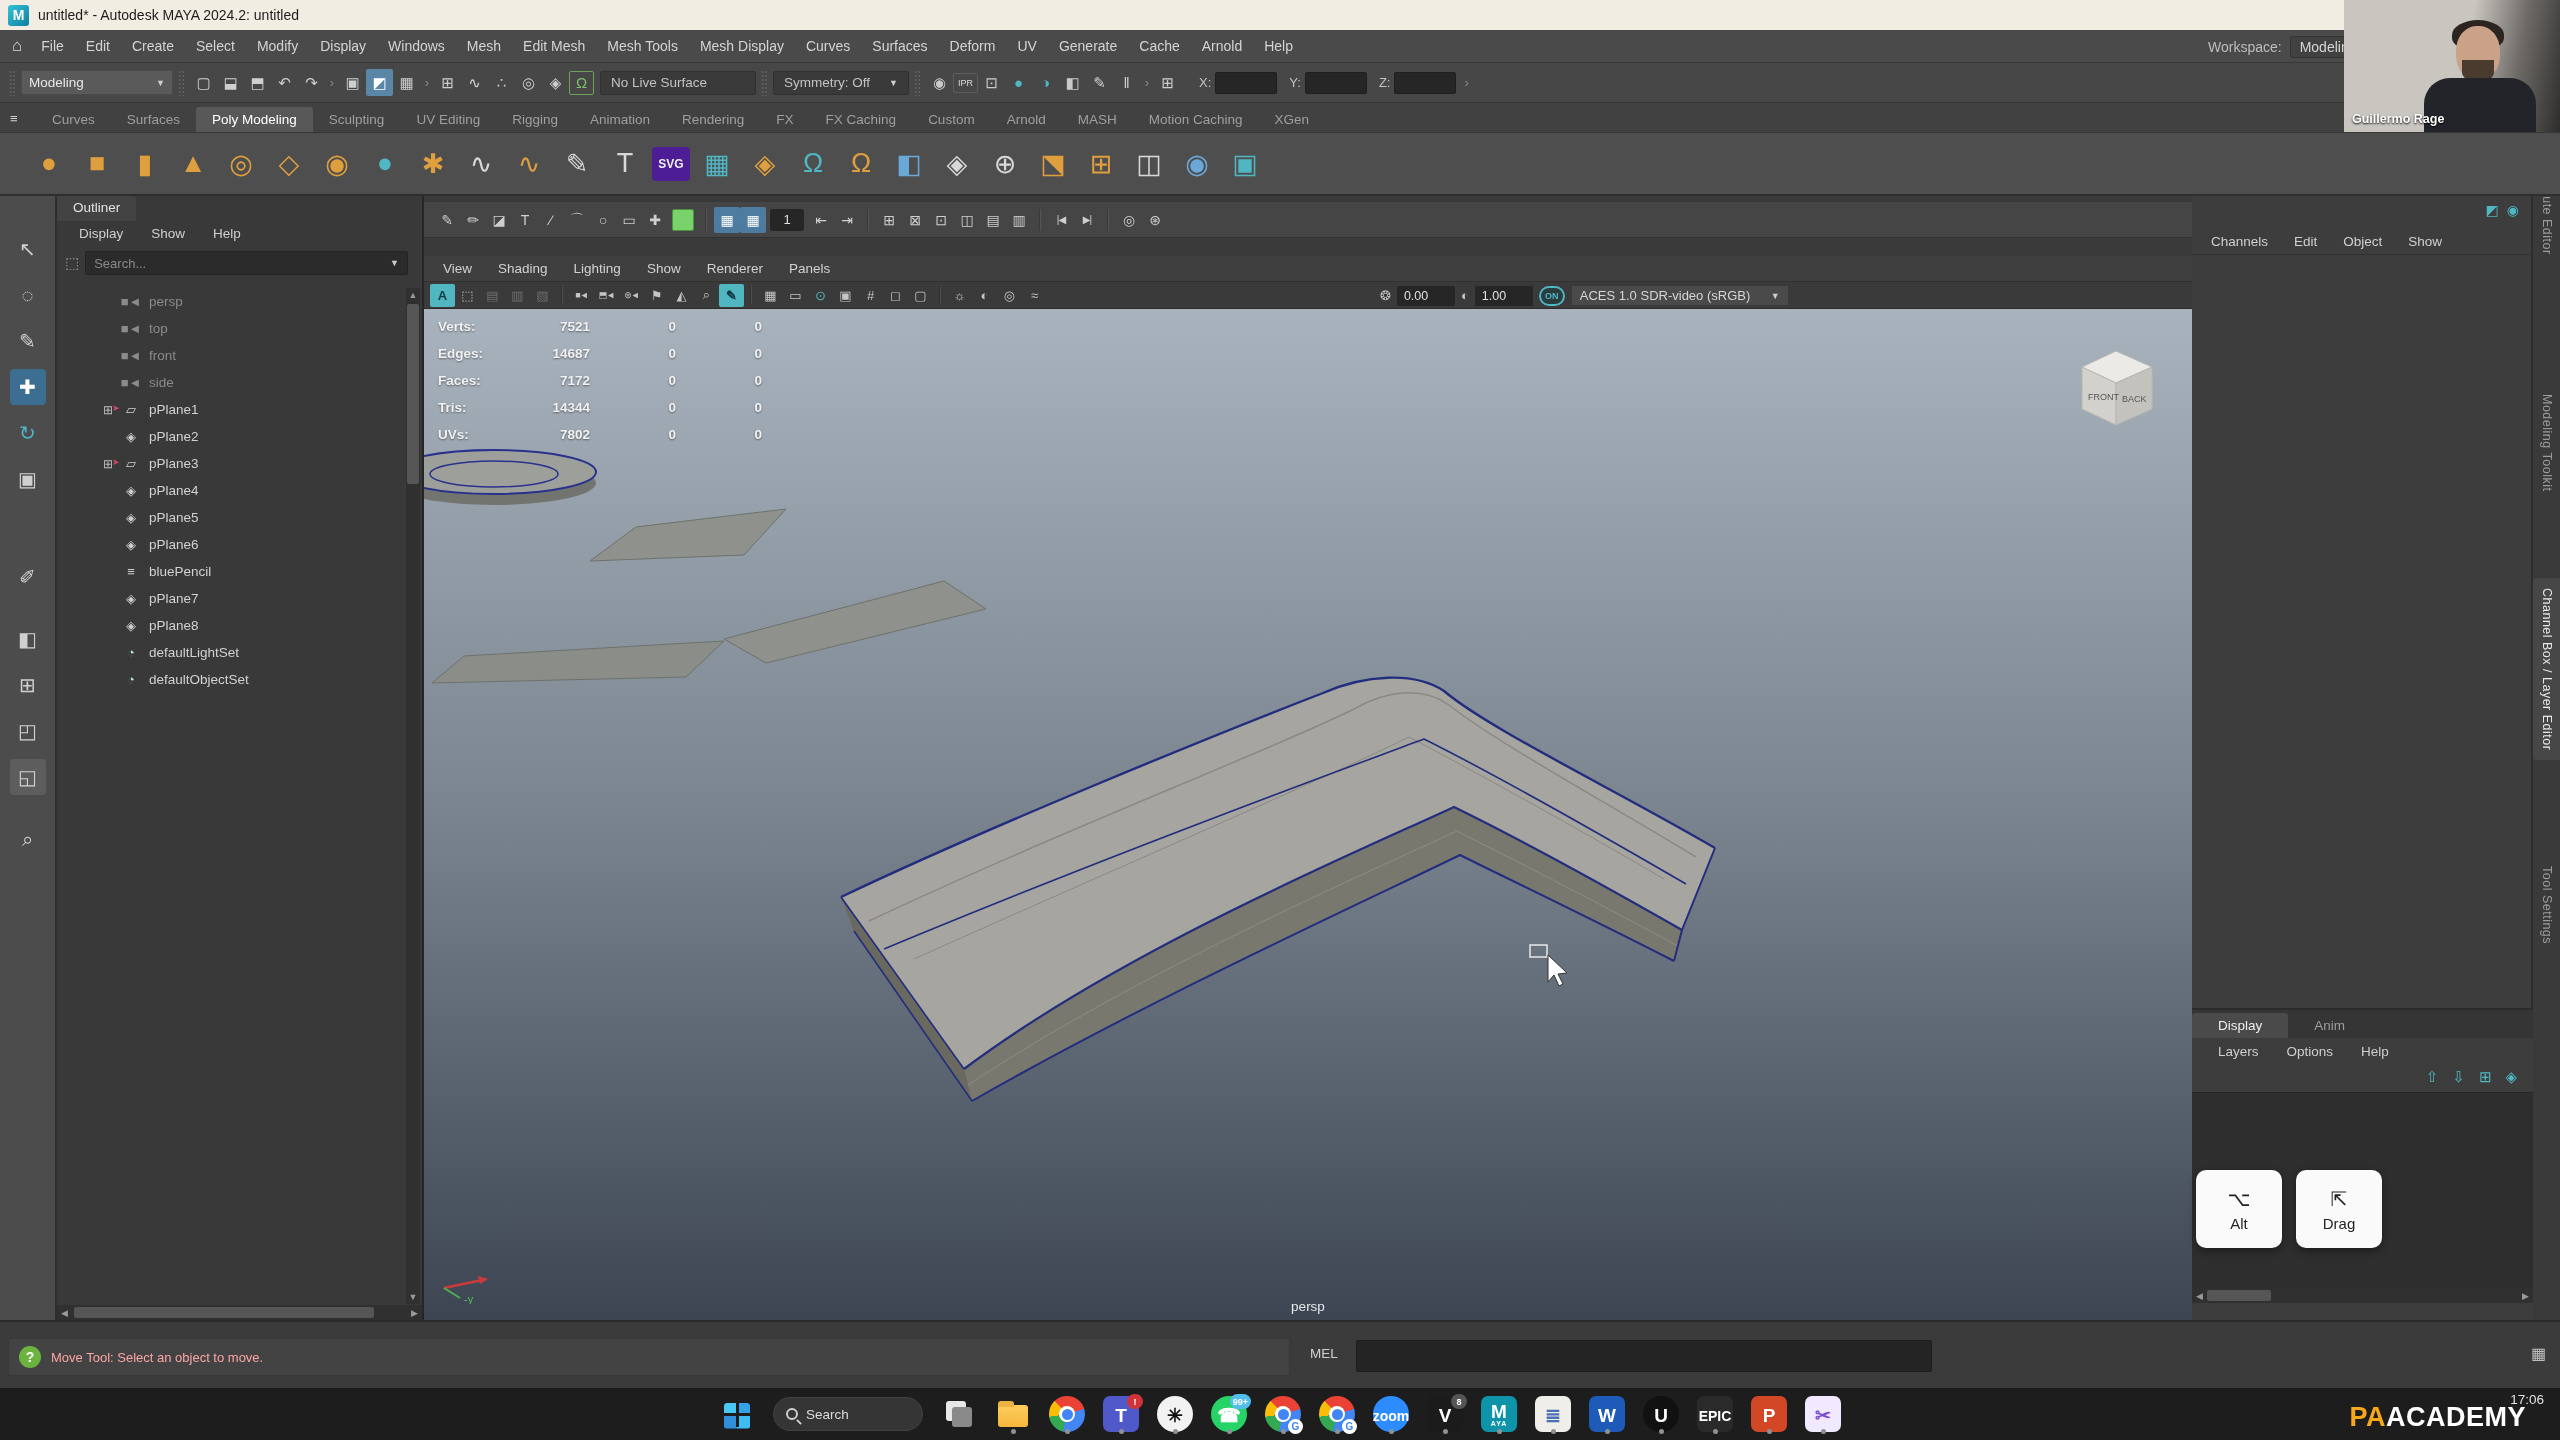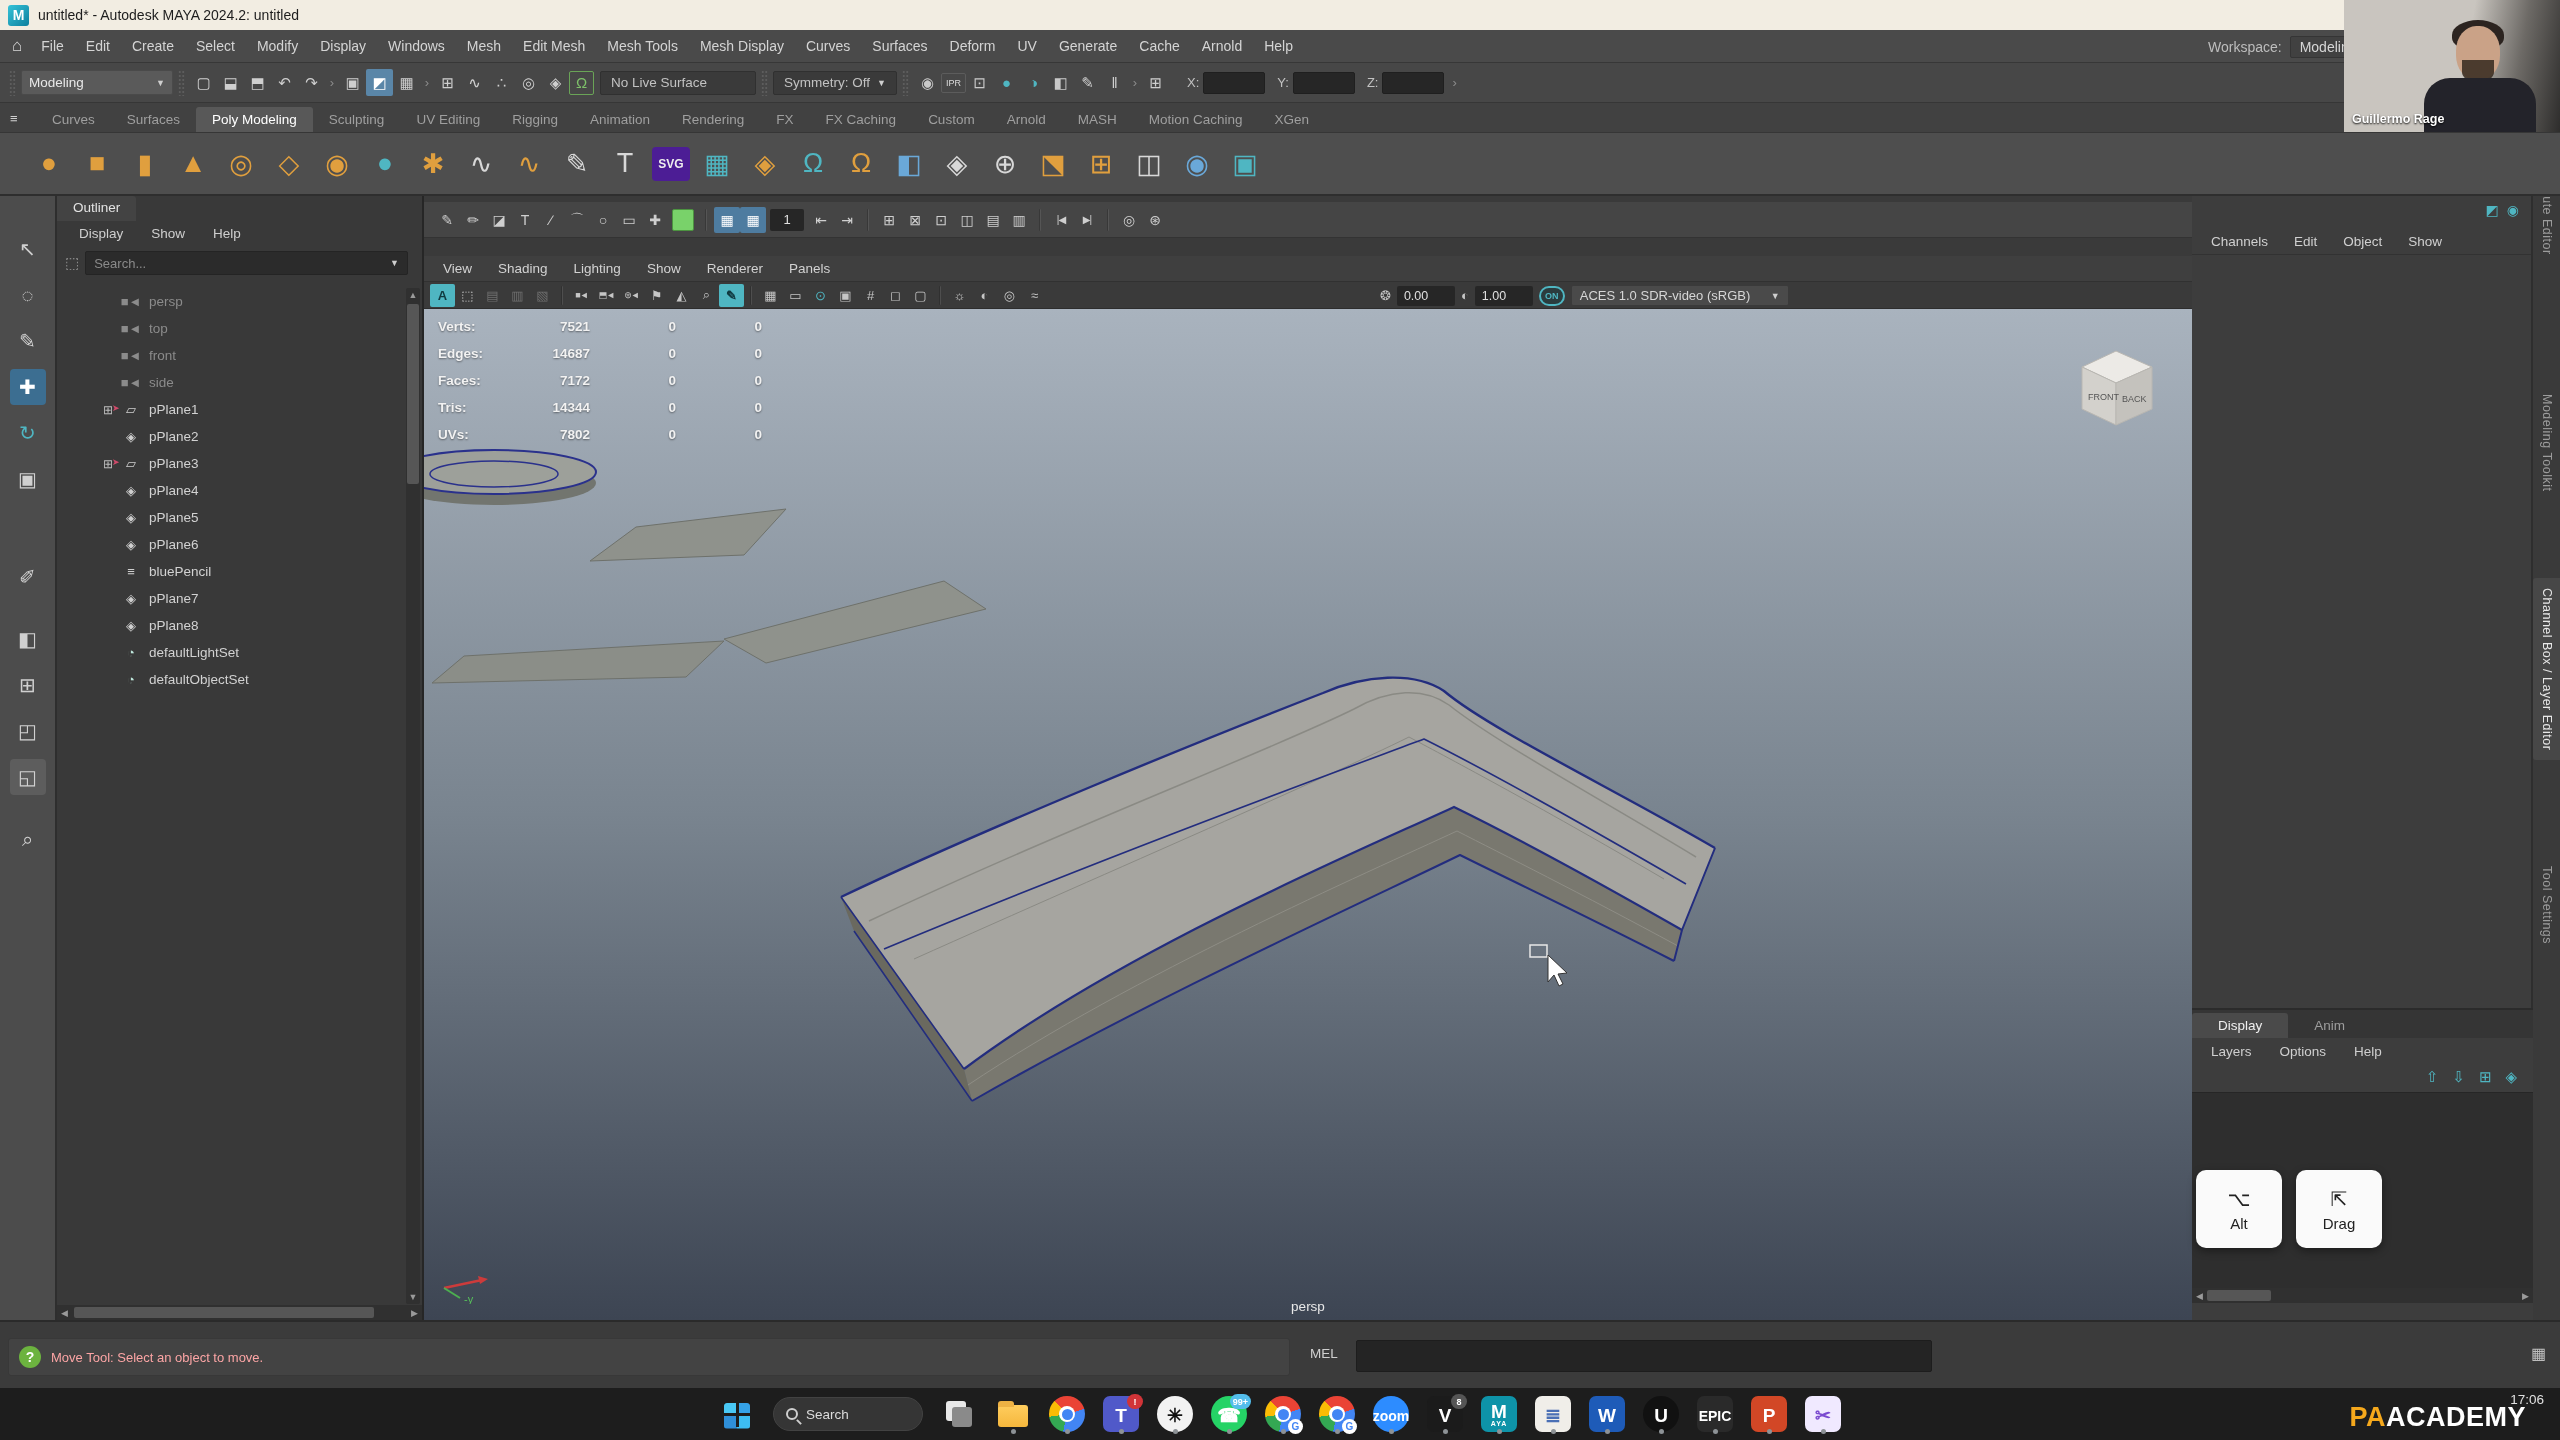--- a/index.html
+++ b/index.html
@@ -158,21 +158,21 @@
   .rp-mini{position:absolute;right:12px;top:6px;display:flex;gap:8px}
   .rp-mini .mi{color:var(--accent);font-size:14px}
   .cb-menus{position:absolute;left:0;top:32px;width:100%;height:27px;display:flex;padding-left:6px;align-items:center;border-bottom:1px solid #323232}
   .cb-menu{color:#d0d0d0;font-size:13.5px;padding:0 13px}
   .cb-placeholder{position:absolute;left:0;top:380px;width:100%;text-align:center;color:#b2b2b2;font-size:13.5px;line-height:1.55}
   
   #layerpanel{position:absolute;left:0;top:812px;width:341px;height:312px;background:#3d3d3d;border-top:2px solid #2b2b2b}
   .lp-tabs{display:flex;height:28px;align-items:flex-end;background:#353535}
   .lp-tab{font-size:13.5px;color:#9d9d9d;padding:5px 26px}
   .lp-tab.active{background:#4a4a4a;color:#efefef;border-radius:3px 3px 0 0}
-  .lp-menus{display:flex;height:26px;align-items:center;padding-left:5px}
+  .lp-menus{display:flex;height:26px;align-items:center;padding-left:12px}
   .lp-menu{color:#cfcfcf;font-size:13.5px;padding:0 14px}
   .lp-icons{display:flex;justify-content:flex-end;gap:14px;padding:4px 16px 6px 0}
   .lp-ic{color:var(--accent);font-size:15px}
   .lp-list{height:196px;background:#2e2e2e;border-top:1px solid #262626}
   .lp-scroll{height:15px;background:#303030;display:flex;align-items:center}
   .lp-scroll .arr{width:15px;color:#9a9a9a;font-size:9px;text-align:center}
   .lp-scroll .thumb{height:11px;width:64px;background:#565656;border-radius:2px}
   
   #vtabs{position:absolute;right:0;top:0;width:27px;height:1124px;background:#3a3a3a;overflow:hidden}
   .vtab{position:absolute;left:0;width:27px;writing-mode:vertical-rl;color:#9c9c9c;font-size:12.5px;
@@ -356,21 +356,21 @@
       </div>
       <div class="sl-it">
         <span>◈</span>
       </div>
       <div class="sl-it live">
         <span>Ω</span>
       </div>
     </div>
   <div class="sl-field" style="width:156px;margin-left:6px">No Live Surface</div>
   <div class="grip"></div>
-  <div class="sl-field" style="width:124px;justify-content:space-between">
+  <div class="sl-field" style="width:136px;justify-content:space-between">
     <span>Symmetry: Off</span>
     <span class="caret">▼</span>
   </div>
   <div class="grip"></div>
   <div class="sl-list">
 
   <div class="sl-it film">
         <span>◉</span>
       </div>
       <div class="sl-it txt">

